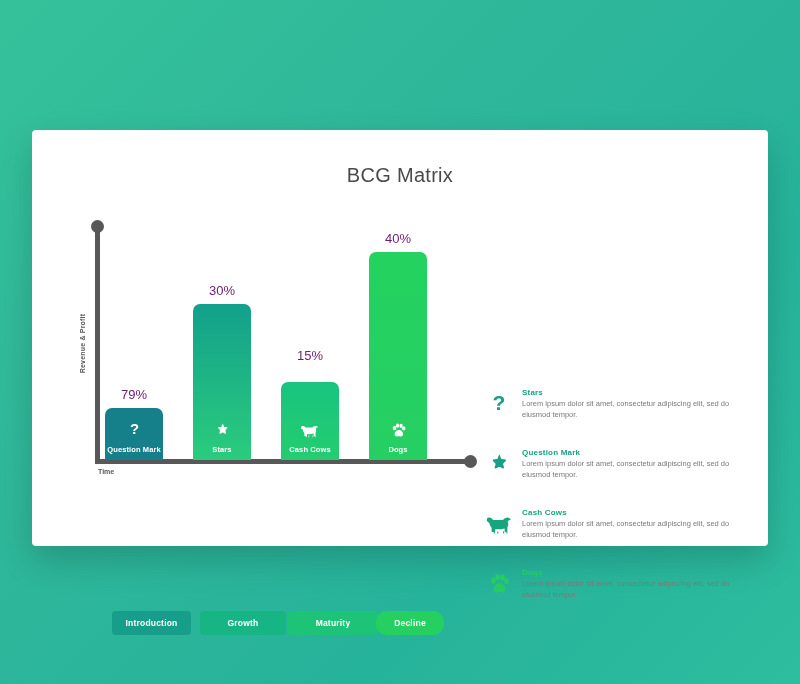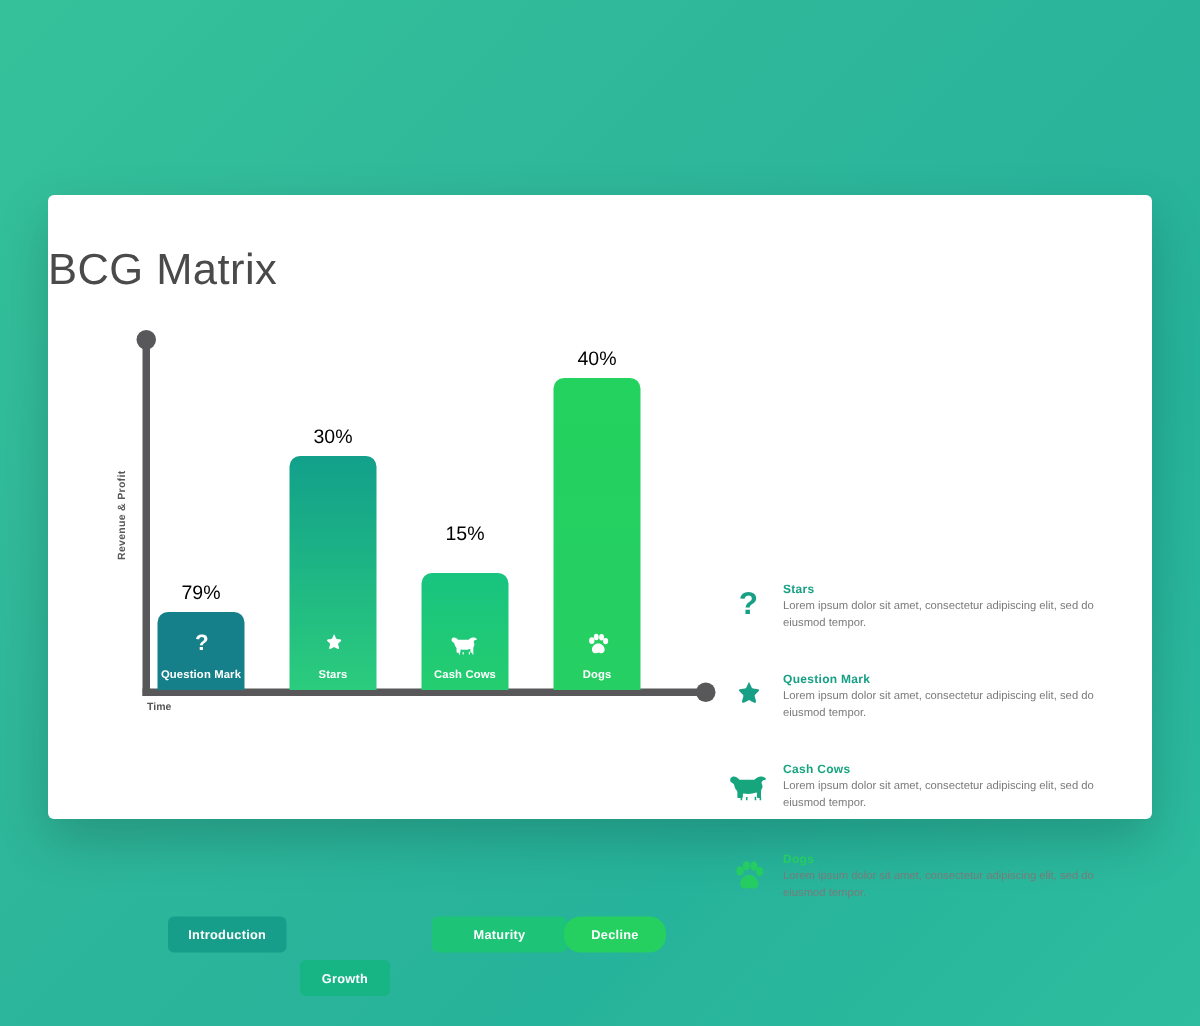--- a/index.html
+++ b/index.html
@@ -26,21 +26,22 @@
     height: 416px;
     background: #ffffff;
     border-radius: 4px;
     box-shadow: 0 14px 34px rgba(0,0,0,0.18);
   }
   .title {
     position: absolute;
     left: 0;
     right: 0;
     top: 34px;
-    font-size: 29px;
+    text-align: center;
+    font-size: 20px;
     color: #4a4a4a;
     font-weight: 400;
     letter-spacing: 0.3px;
   }
   .subtitle {
     position: absolute;
     left: 0;
     right: 0;
     top: 71px;
     text-align: center;
@@ -115,21 +116,21 @@
     position: absolute;
     bottom: 0;
     width: 58px;
   }
   .bar-value {
     position: absolute;
     left: 0;
     width: 58px;
     text-align: center;
     font-size: 13px;
-    color: #000000;
+    color: #701a75;
     font-weight: 400;
   }
   .bar-rect {
     position: absolute;
     bottom: 0;
     left: 0;
     width: 58px;
     border-radius: 7px 7px 0 0;
     overflow: hidden;
   }
@@ -276,21 +277,21 @@
                   </svg></span>
                 <span class="bar-caption">Dogs</span>
               </div>
             </div>
           </div>
         </div>
     </div>
 
     <div class="stages" id="stages-container">
         <div class="stage-btn" style="left: 0px; width: 79px; background: rgb(23, 158, 138);">Introduction</div>
-        <div class="stage-btn" style="left: 88px; width: 60px; background: rgb(23, 180, 132); margin-top: 29px;">Growth</div>
+        <div class="stage-btn" style="left: 88px; width: 86px; background: rgb(23, 180, 132);">Growth</div>
         <div class="stage-btn" style="left: 176px; width: 90px; background: rgb(29, 196, 119);">Maturity</div>
         <div class="stage-btn" style="left: 264px; width: 68px; background: rgb(37, 208, 96); border-radius: 11px;">Decline</div>
       </div>
 
     <div class="legend" id="legend-container">
         <div class="legend-item">
           <div class="legend-icon">
             <svg width="24" height="24" viewBox="0 0 24 24" aria-hidden="true">
               <text x="12" y="17.5" text-anchor="middle" font-family="Liberation Sans, sans-serif" font-size="21" font-weight="bold" fill="#17a085">?</text>
             </svg>

